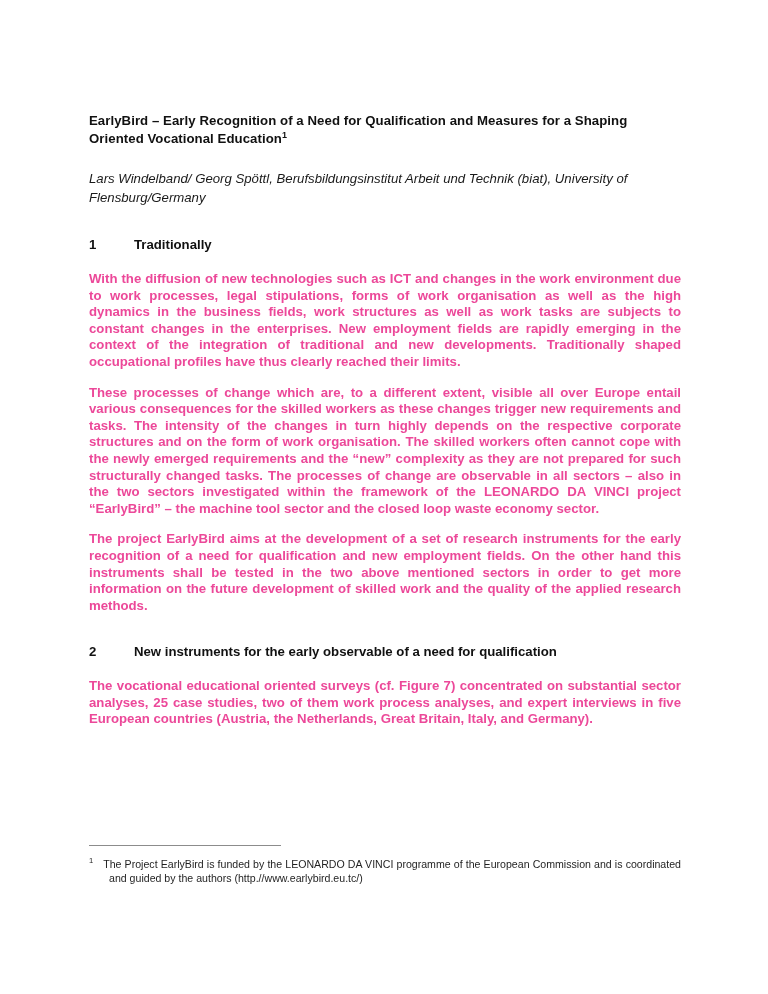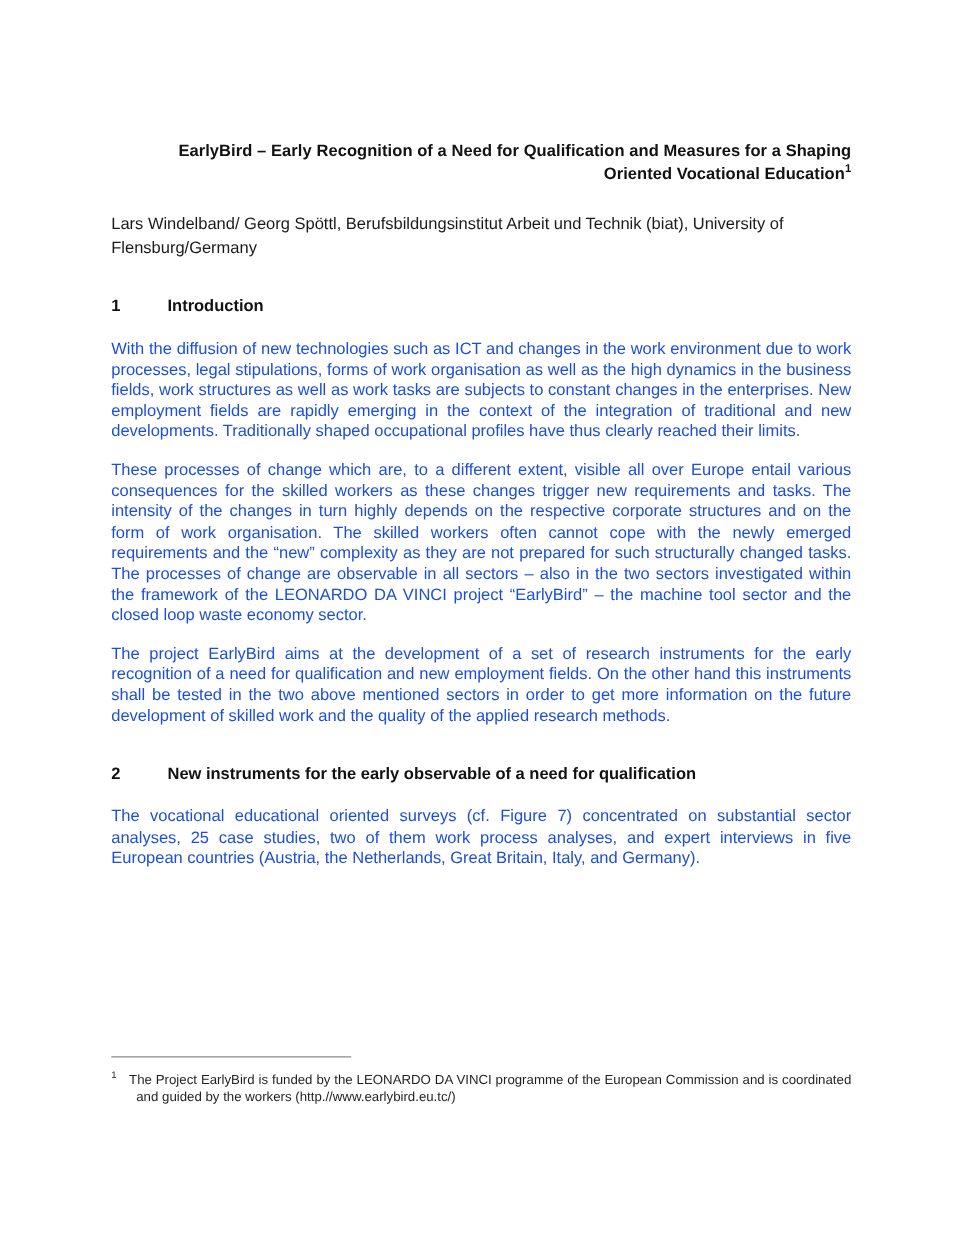--- a/index.html
+++ b/index.html
@@ -29,32 +29,32 @@
   }
 
   
   .doc-title {
     font-size: 13.2px;
     font-weight: bold;
     line-height: 18px;
     letter-spacing: 0.005em;
     margin: 0 0 0 0;
     color: #111111;
-    text-align: right;
   }
   .doc-title .fn-ref {
     font-size: 9px;
     vertical-align: super;
     font-weight: bold;
     line-height: 0;
   }
 
   
   .authors {
     font-size: 13.2px;
+    font-style: italic;
     line-height: 18.5px;
     margin: 22px 0 0 0;
     color: #1a1a1a;
   }
 
   
   .section-heading {
     font-size: 13.2px;
     font-weight: bold;
     line-height: 18px;
@@ -69,22 +69,23 @@
   .section-heading .sec-title {
     flex: 1 1 auto;
   }
 
   
   .body-par {
     font-size: 13.2px;
     line-height: 16.6px;
     text-align: justify;
     margin: 14px 0 0 0;
-    color: #1d4ed8;
+    color: #ec4899;
     hyphens: none;
+    font-weight: bold;
   }
   .body-par.first-after-heading {
     margin-top: 17px;
   }
 
   
   .footnote-area {
     position: absolute;
     left: 89px;
     top: 845px;
@@ -117,34 +118,34 @@
 <div class="page">
 
   <div class="content">
 
     <h1 class="doc-title"><span>EarlyBird – Early Recognition of a Need for Qualification and Measures for a Shaping Oriented Vocational Education</span><span class="fn-ref">1</span></h1>
 
     <p class="authors">Lars Windelband/ Georg Spöttl, Berufsbildungsinstitut Arbeit und Technik (biat), University of Flensburg/Germany</p>
 
     <h2 class="section-heading">
       <span class="sec-num">1</span>
-      <span class="sec-title">Introduction</span>
+      <span class="sec-title">Traditionally</span>
     </h2>
 
     <p class="body-par first-after-heading">With the diffusion of new technologies such as ICT and changes in the work environment due to work processes, legal stipulations, forms of work organisation as well as the high dynamics in the business fields, work structures as well as work tasks are subjects to constant changes in the enterprises. New employment fields are rapidly emerging in the context of the integration of traditional and new developments. Traditionally shaped occupational profiles have thus clearly reached their limits.</p>
     <p class="body-par">These processes of change which are, to a different extent, visible all over Europe entail various consequences for the skilled workers as these changes trigger new requirements and tasks. The intensity of the changes in turn highly depends on the respective corporate structures and on the form of work organisation. The skilled workers often cannot cope with the newly emerged requirements and the “new” complexity as they are not prepared for such structurally changed tasks. The processes of change are observable in all sectors – also in the two sectors investigated within the framework of the LEONARDO DA VINCI project “EarlyBird” – the machine tool sector and the closed loop waste economy sector.</p>
     <p class="body-par">The project EarlyBird aims at the development of a set of research instruments for the early recognition of a need for qualification and new employment fields. On the other hand this instruments shall be tested in the two above mentioned sectors in order to get more information on the future development of skilled work and the quality of the applied research methods.</p>
 
     <h2 class="section-heading">
       <span class="sec-num">2</span>
       <span class="sec-title">New instruments for the early observable of a need for qualification</span>
     </h2>
 
     <p class="body-par first-after-heading">The vocational educational oriented surveys (cf. Figure 7) concentrated on substantial sector analyses, 25 case studies, two of them work process analyses, and expert interviews in five European countries (Austria, the Netherlands, Great Britain, Italy, and Germany).</p>
 
   </div>
 
   <div class="footnote-area">
     <div class="footnote-rule"></div>
-    <p class="footnote"><span class="fn-num">1</span><span>The Project EarlyBird is funded by the LEONARDO DA VINCI programme of the European Commission and is coordinated and guided by the workers (http.//www.earlybird.eu.tc/)</span></p>
+    <p class="footnote"><span class="fn-num">1</span><span>The Project EarlyBird is funded by the LEONARDO DA VINCI programme of the European Commission and is coordinated and guided by the authors (http.//www.earlybird.eu.tc/)</span></p>
   </div>
 
 </div>
 
 </body></html>

